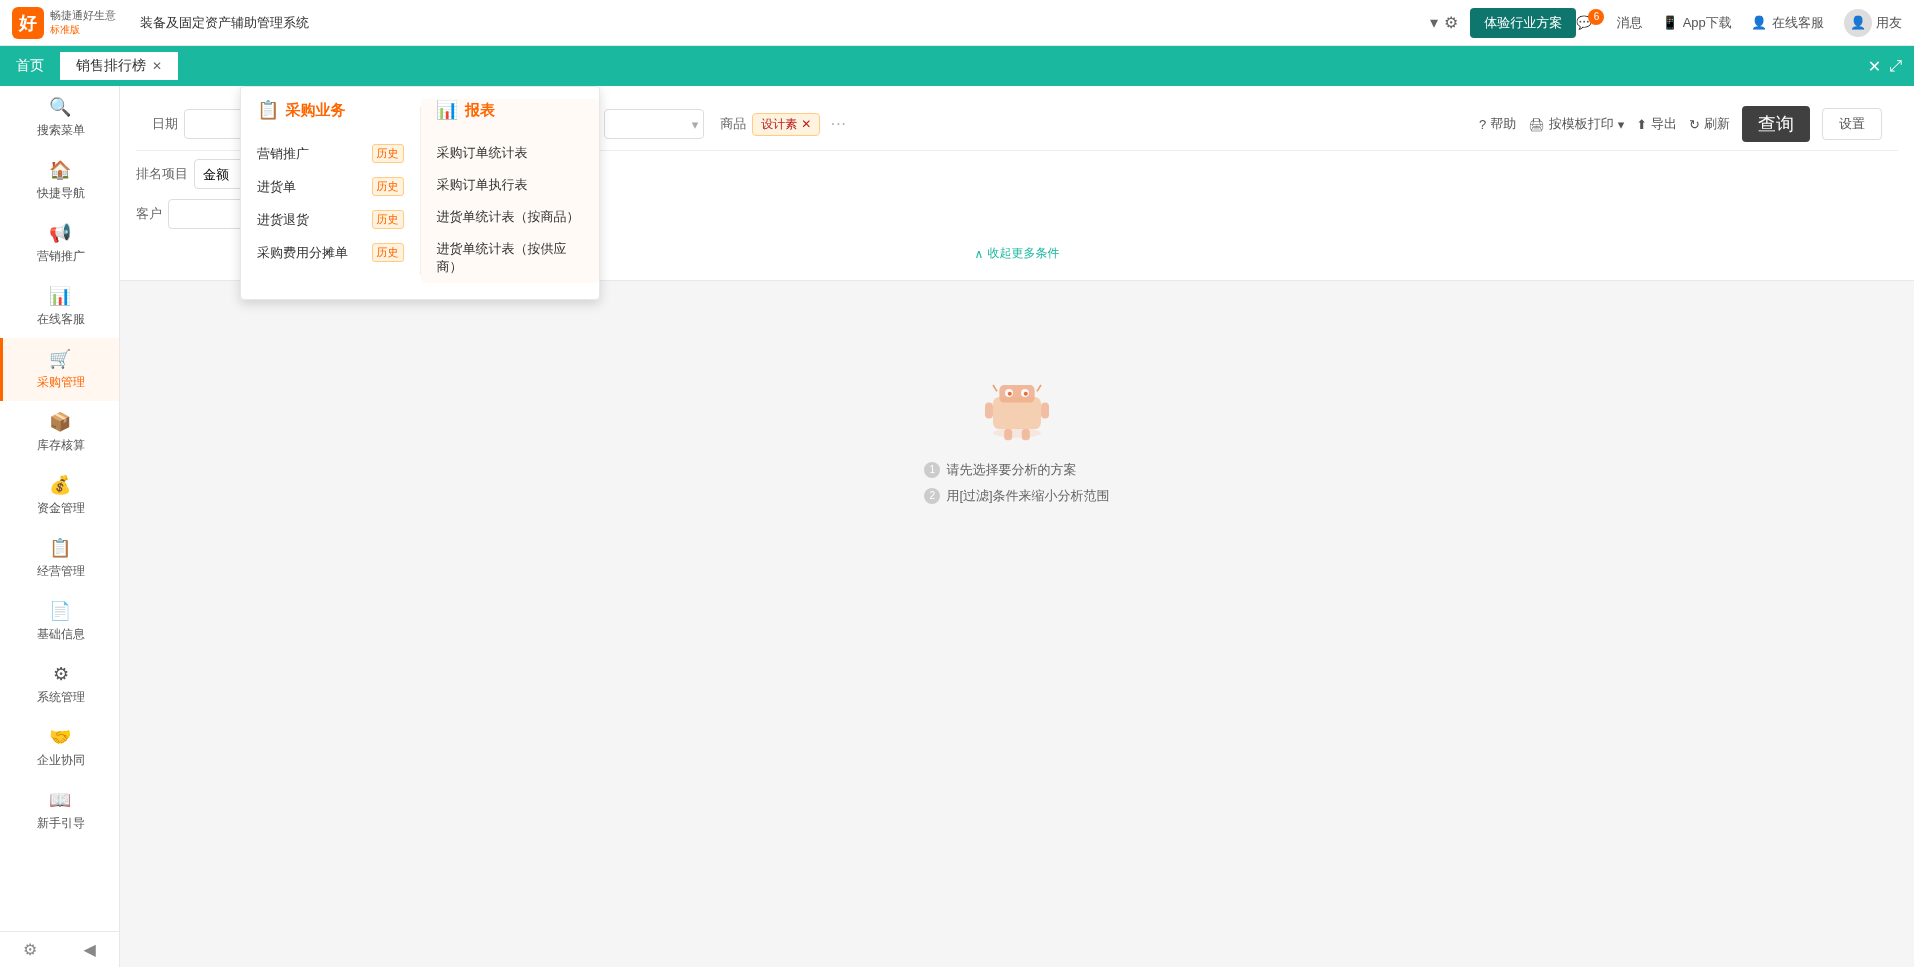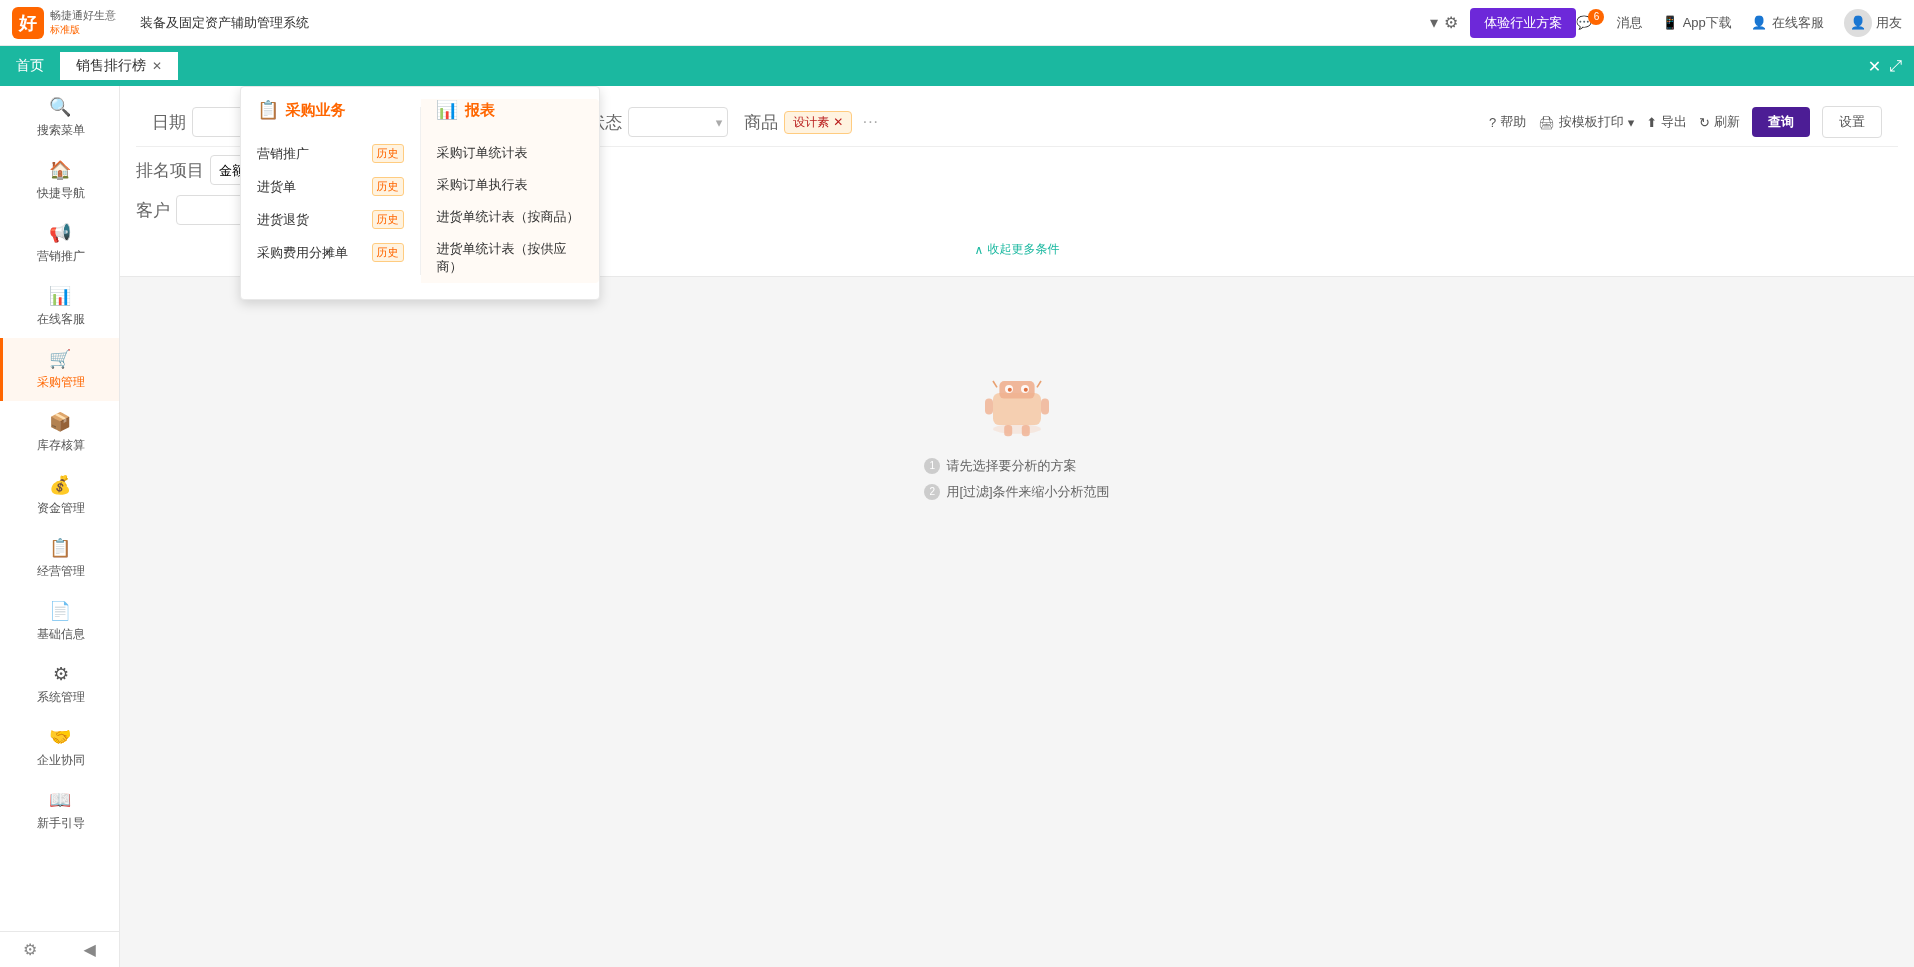--- a/index.html
+++ b/index.html
@@ -60,21 +60,21 @@
       width: 28px;
       height: 28px;
       border-radius: 50%;
       background: #ddd;
       display: flex;
       align-items: center;
       justify-content: center;
       color: #888;
     }
     .industry-btn {
-      background: #6d28d9;
+      background: #0f766e;
       color: #fff;
       border: none;
       padding: 6px 14px;
       border-radius: 4px;
       cursor: pointer;
       font-size: 13px;
     }
     .settings-icon {
       color: #666;
       font-size: 16px;
@@ -241,21 +241,21 @@
       flex-wrap: wrap;
     }
     .filter-row:last-child { margin-bottom: 0; }
     .filter-item {
       display: flex;
       align-items: center;
       gap: 6px;
     }
     .filter-label {
       color: #666;
-      font-size: 17px;
+      font-size: 13px;
       white-space: nowrap;
     }
     .filter-input {
       border: 1px solid #ddd;
       border-radius: 4px;
       padding: 4px 8px;
       font-size: 13px;
       height: 30px;
       min-width: 120px;
     }
@@ -298,28 +298,27 @@
     }
     .toolbar-btn {
       display: flex;
       align-items: center;
       gap: 4px;
       cursor: pointer;
       color: #555;
       font-size: 13px;
     }
     .toolbar-btn-orange {
-      background: #4c1d95;
+      background: #404040;
       color: #fff;
       border: none;
       padding: 6px 16px;
       border-radius: 4px;
       cursor: pointer;
-      font-size: 13px;
-      font-weight: bold;
+      font-size: 18px;
     }
     .toolbar-btn-white {
       background: #fff;
       color: #555;
       border: 1px solid #ddd;
       padding: 6px 16px;
       border-radius: 4px;
       cursor: pointer;
       font-size: 13px;
     }

